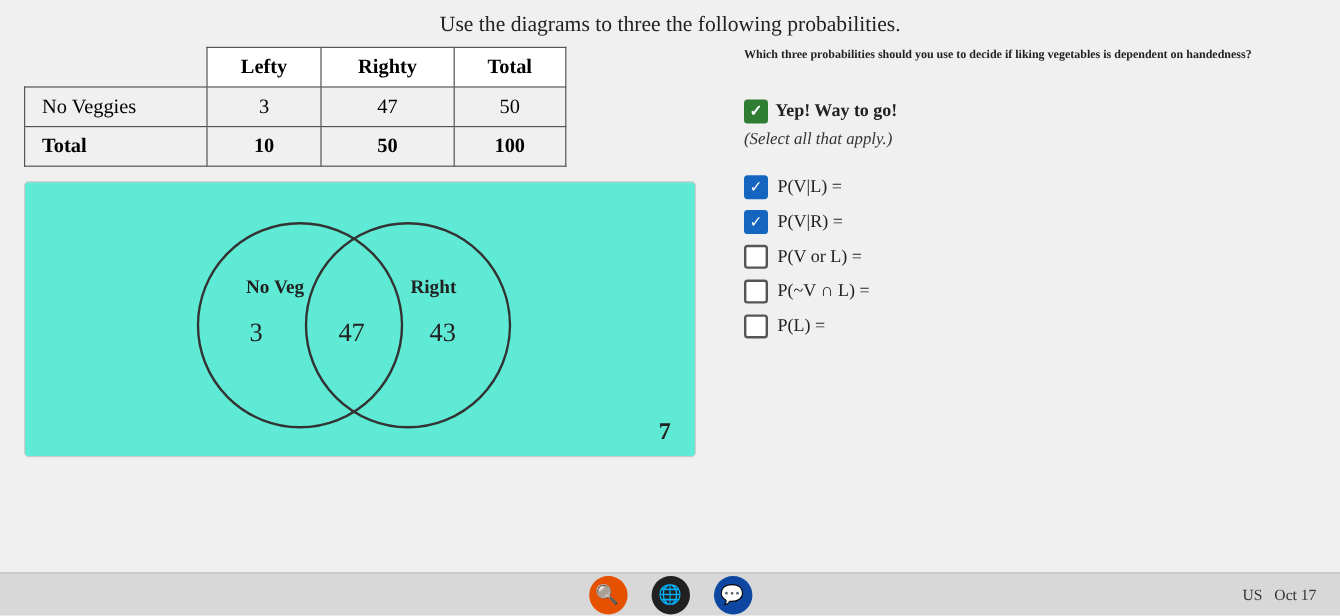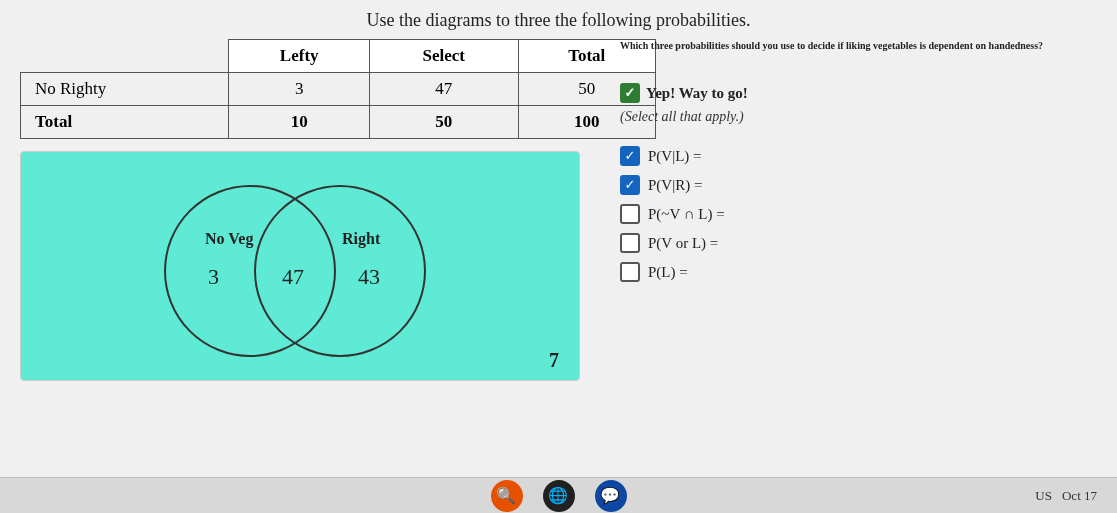--- a/index.html
+++ b/index.html
@@ -32,21 +32,21 @@
     .left-side {
       display: flex;
       flex-direction: column;
       width: 580px;
       gap: 12px;
     }
 
     
     .prob-table {
       border-collapse: collapse;
-      width: 636px;
+      width: 452px;
       font-size: 17px;
     }
     .prob-table th, .prob-table td {
       border: 1.5px solid #555;
       padding: 6px 14px;
       text-align: center;
     }
     .prob-table th {
       font-weight: bold;
       background: white;
@@ -177,27 +177,27 @@
 
 <div class="main-content">
 
   <div class="left-side">
 
     <table class="prob-table">
       <thead>
         <tr class="header-row">
           <th></th>
           <th>Lefty</th>
-          <th>Select</th>
+          <th>Righty</th>
           <th>Total</th>
         </tr>
       </thead>
       <tbody id="table-body">
           <tr>
-      <td>No Righty</td>
+      <td>No Veggies</td>
       <td>3</td>
       <td>47</td>
       <td>50</td>
     </tr>
           <tr class="total-row">
       <td>Total</td>
       <td>10</td>
       <td>50</td>
       <td>100</td>
     </tr>
@@ -242,25 +242,25 @@
     <div class="checkbox-item">
       <span class="cb-box checked">✓</span>
       <span>P(V|L) =</span>
     </div>
         <div class="checkbox-item">
       <span class="cb-box checked">✓</span>
       <span>P(V|R) =</span>
     </div>
         <div class="checkbox-item">
       <span class="cb-box unchecked"></span>
+      <span>P(V or L) =</span>
+    </div>
+        <div class="checkbox-item">
+      <span class="cb-box unchecked"></span>
       <span>P(~V ∩ L) =</span>
-    </div>
-        <div class="checkbox-item">
-      <span class="cb-box unchecked"></span>
-      <span>P(V or L) =</span>
     </div>
         <div class="checkbox-item">
       <span class="cb-box unchecked"></span>
       <span>P(L) =</span>
     </div>
       </div>
   </div>
 </div>
 
 <div style="height:36px;background:#d8d8d8;display:flex;align-items:center;justify-content:space-between;padding:0 20px;border-top:1px solid #bbb;position:relative;">

